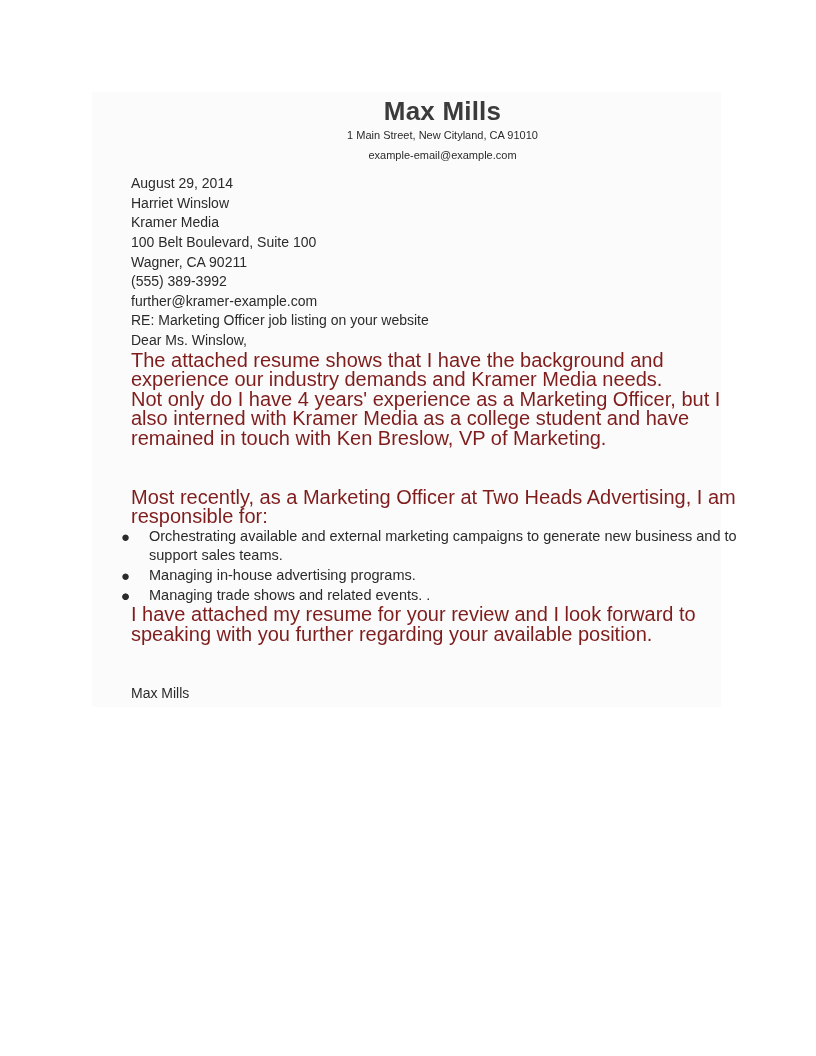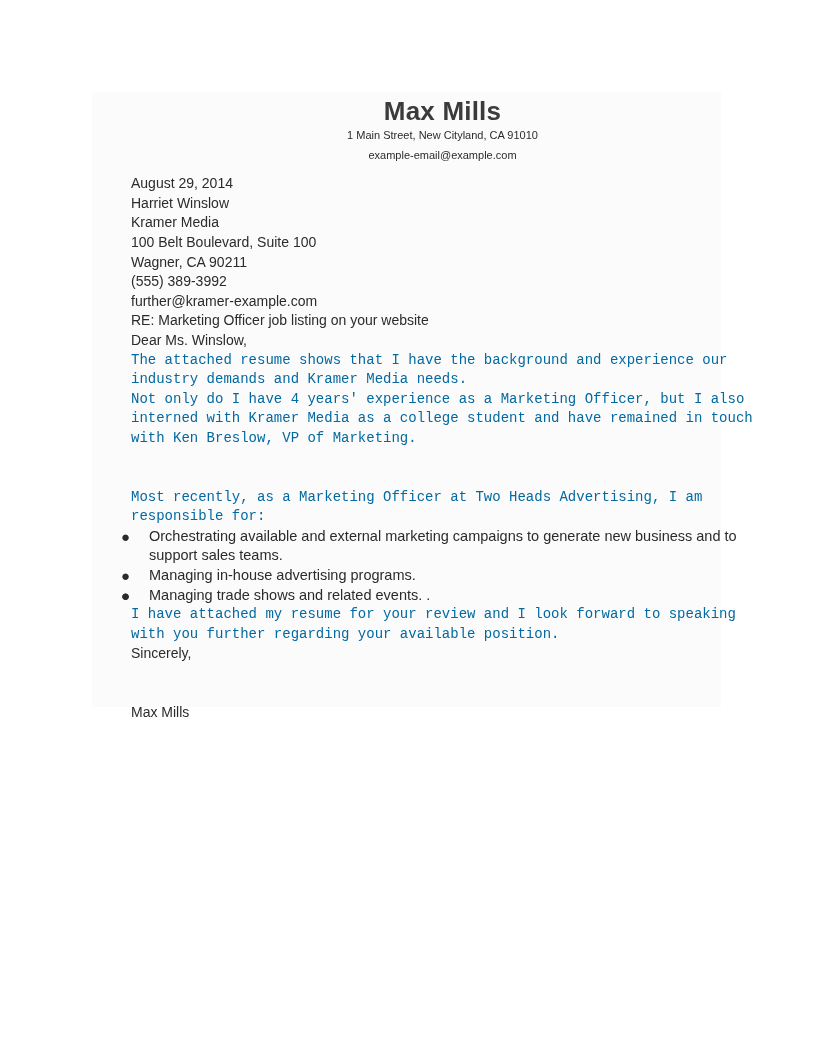--- a/index.html
+++ b/index.html
@@ -66,26 +66,25 @@
     color: #2b2b2b;
     line-height: 19.6px;
   }
   .ln {
     font-size: 14px;
     color: #2b2b2b;
     line-height: 19.6px;
     padding-left: 3px;
   }
   .para {
-    font-size: 14px;
-    color: #0369a1;
+    font-size: 20px;
+    color: #7f1d1d;
     line-height: 19.6px;
     padding-left: 3px;
     margin: 0;
-    font-family: Liberation Mono, monospace;
   }
   .spacer {
     height: 19.6px;
   }
 
   ul.bullets {
     margin: 0;
     padding: 0;
     list-style: none;
   }
@@ -155,21 +154,20 @@
         <li>
           <span class="dot">●</span>
         </li>
         <li>
           <span class="dot">●</span>
           <span>Managing trade shows and related events. .</span>
         </li>
       </ul>
 
       <p class="para">I have attached my resume for your review and I look forward to speaking with you further regarding your available position.</p>
-      <div class="ln">Sincerely,</div>
 
       <div class="spacer"></div>
       <div class="spacer"></div>
 
       <div class="ln">Max Mills</div>
 
     </div>
   </div>
 </div>
 

